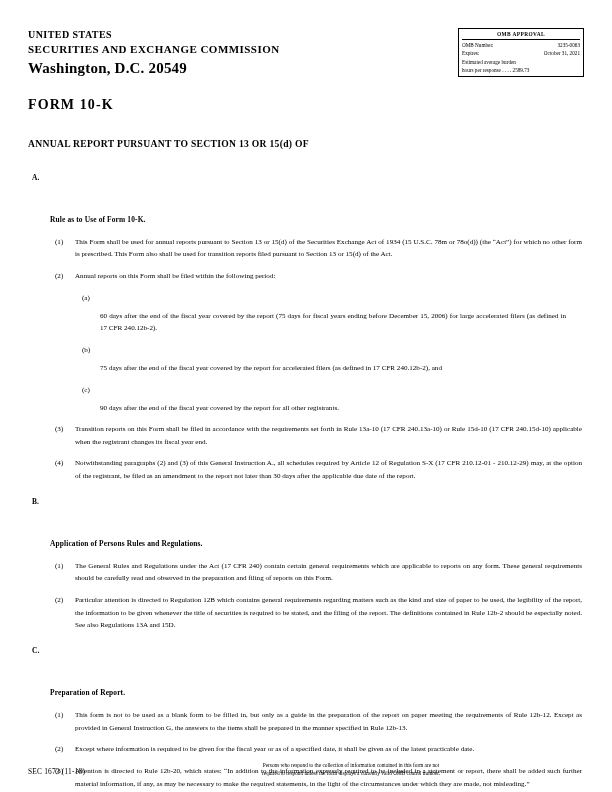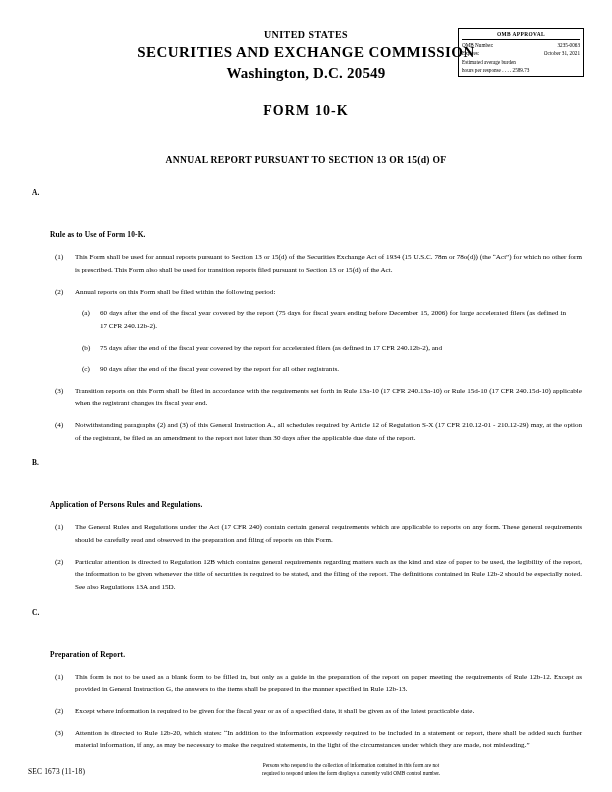--- a/index.html
+++ b/index.html
@@ -46,34 +46,34 @@
     display: flex;
     justify-content: space-between;
     white-space: nowrap;
   }
   .omb-row .lbl { padding-right: 3px; }
   .omb-row .val { text-align: right; }
   .omb-full { white-space: nowrap; }
 
   
   .head-block {
-    text-align: center;
+    text-align: left;
     margin: 0;
     padding-top: 2px;
   }
   .head-line {
     font-weight: bold;
     letter-spacing: 0.45px;
     line-height: 1.42;
   }
   .h-us      { font-size: 10px; }
-  .h-sec     { font-size: 15px; }
+  .h-sec     { font-size: 11px; }
   .h-wash    { font-size: 15px; letter-spacing: 0.2px; }
   .h-form    { font-size: 14px; margin-top: 16px; letter-spacing: 1.1px; }
-  .h-annual  { font-size: 9.6px; margin-top: 32px; letter-spacing: 0.3px; }
+  .h-annual  { font-size: 9.6px; margin-top: 22px; letter-spacing: 0.3px; }
   .h-act     { font-size: 9.6px; letter-spacing: 0.3px; }
   .h-gi      { font-size: 9.2px; margin-top: 18px; letter-spacing: 1.0px; }
 
   
   .instructions {
     margin-top: 20px;
     font-size: 7.1px;
     line-height: 1.78;
   }
   .section {
@@ -108,21 +108,21 @@
     text-align: justify;
     padding-right: 2px;
   }
   .subitem {
     padding-left: 54px;
   }
   .subitem .marker {
     width: 18px;
     flex: 0 0 18px;
   }
-  .subitem .itext { padding-right: 18px; }
+  .subitem .itext { padding-right: 18px; margin-top: 18px; }
 
   .gap-sm { height: 3px; }
 
   
   .footer {
     position: absolute;
     left: 28px;
     right: 28px;
     bottom: 14px;
     display: flex;

